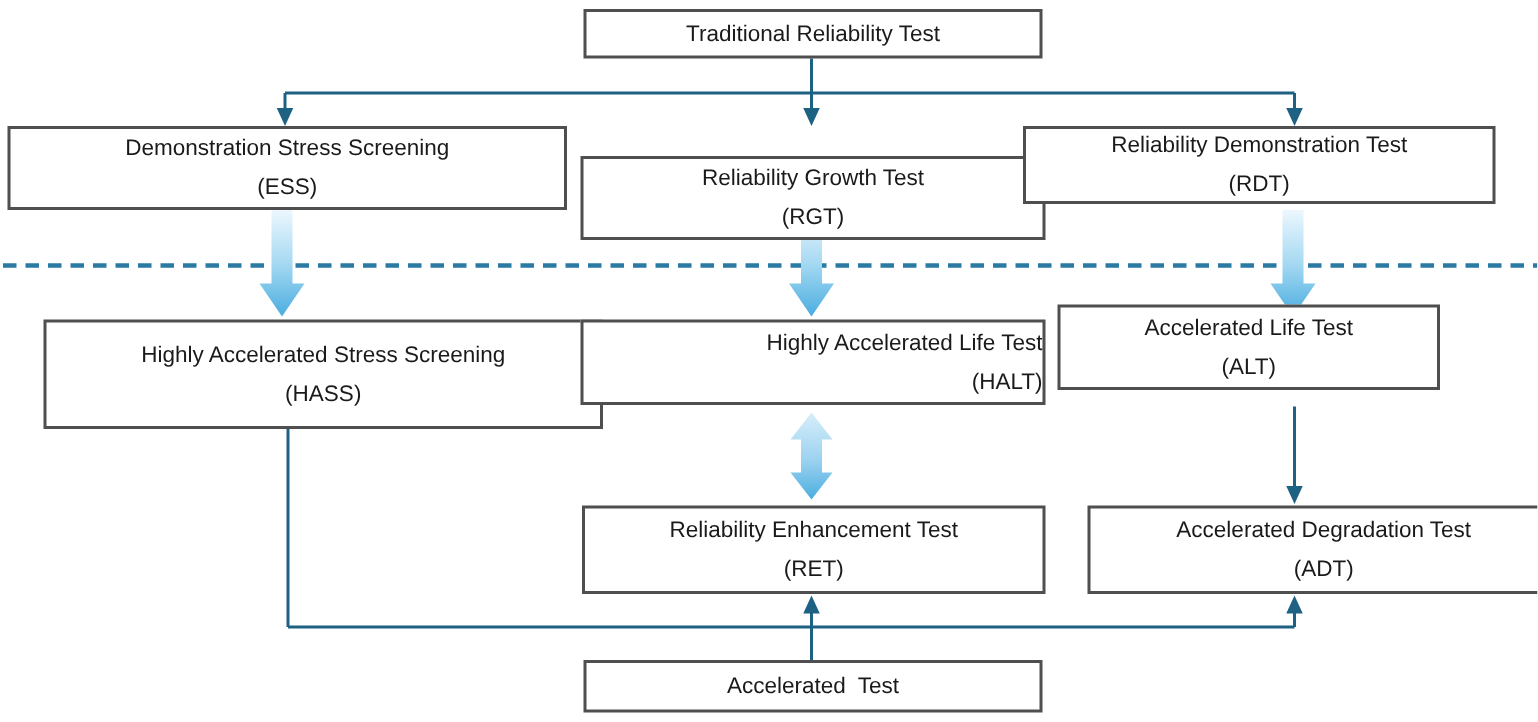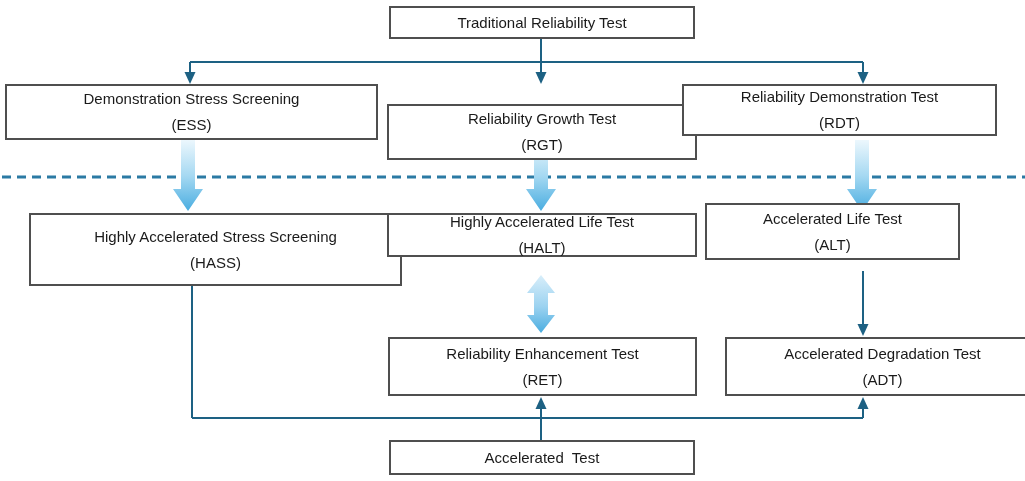--- a/index.html
+++ b/index.html
@@ -110,21 +110,21 @@
   <div class="node" style="left:682px; top:84px; width:315px; height:52px;">
     <span>Reliability Demonstration Test</span>
     <span>(RDT)</span>
   </div>
 
   <div class="node" style="left:5px; top:213px; width:373px; height:73px;margin-left:24px;">
     <span>Highly Accelerated Stress Screening</span>
     <span>(HASS)</span>
   </div>
 
-  <div class="node" style="left:387px; top:213px; width:310px; height:44px;">
+  <div class="node" style="left:387px; top:213px; width:310px; height:57px;align-items:flex-end;">
     <span>Highly Accelerated Life Test</span>
     <span>(HALT)</span>
   </div>
 
   <div class="node" style="left:705px; top:203px; width:255px; height:57px;text-align:center;">
     <span>Accelerated Life Test</span>
     <span>(ALT)</span>
   </div>
 
   <div class="node" style="left:388px; top:337px; width:309px; height:59px;">

